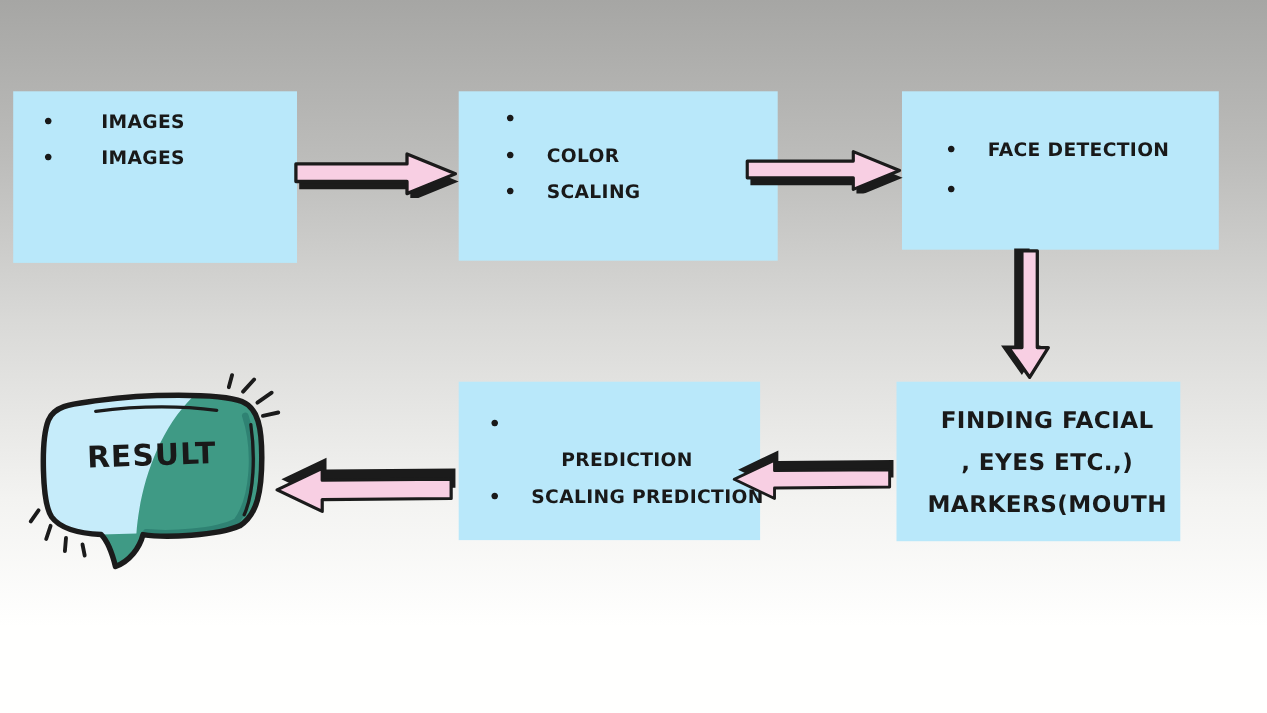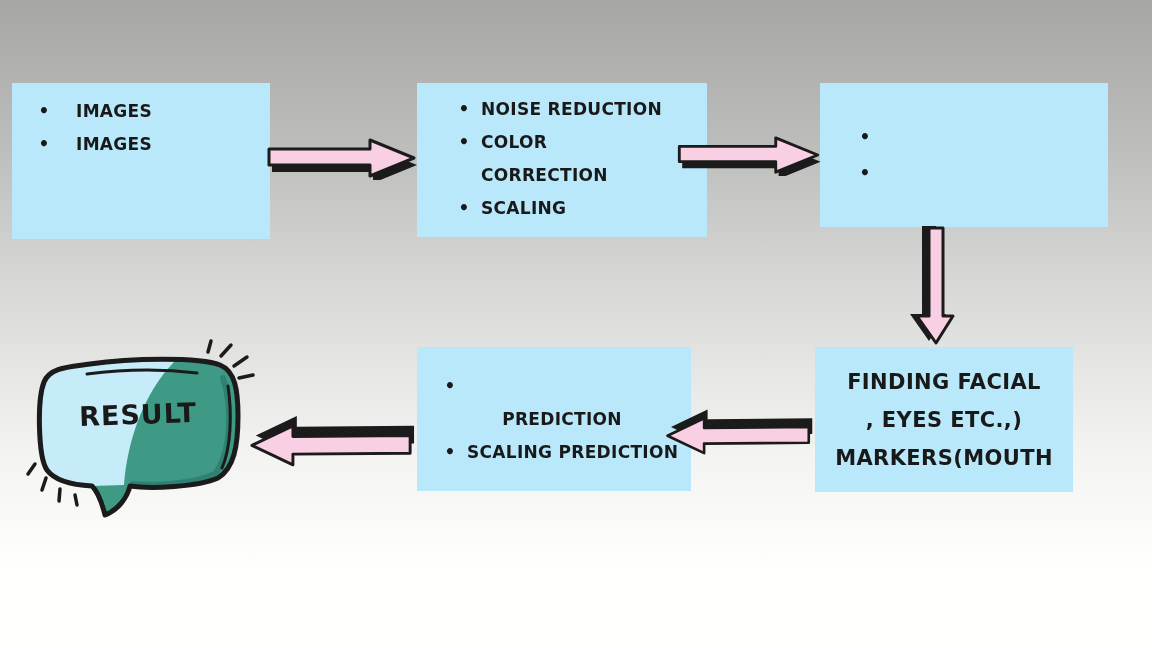--- a/index.html
+++ b/index.html
@@ -13,21 +13,21 @@
   .canvas{
     position:relative; width:1152px; height:648px; overflow:hidden;
     background:linear-gradient(180deg,var(--bg-top) 0%,#bcbcba 22%,var(--bg-mid) 45%,#f3f3f1 70%,var(--bg-bottom) 88%);
   }
   .box{
     position:absolute; background:var(--box-fill); color:var(--text);
     font-weight:bold; display:flex; flex-direction:column;
   }
   .box .line{display:flex; align-items:baseline; line-height:33px; font-size:17px; letter-spacing:.3px;}
   .box .line .bullet{width:34px; text-align:center; flex:0 0 auto;}
-  .box .line .txt{white-space:nowrap;}
+  .box .line .txt{white-space:nowrap;margin-left:16px;}
   .box .line.center{display:block; text-align:center; }
   #box-input{left:12px; top:83px; width:258px; height:144px; padding-top:12px;}
   #box-input .line .bullet{width:64px;}
   #box-preprocess{left:417px; top:83px; width:260px; height:144px; padding:10px 0 0 30px;}
   #box-detect{left:820px; top:83px; width:260px; height:144px; padding-left:28px; justify-content:center;}
   #box-detect .line{line-height:36px;}
   #box-markers{left:815px; top:347px; width:258px; height:145px; justify-content:center;}
   #box-markers .line{display:block; text-align:center; font-size:21px; line-height:38px; letter-spacing:.4px;}
   #box-recognition{left:417px; top:347px; width:258px; height:144px; padding-left:16px; justify-content:center;}
   .arrow{position:absolute;}
@@ -50,38 +50,34 @@
         <span class="txt">IMAGES</span>
       </div>
       <div class="line">
         <span class="bullet">•</span>
         <span class="txt">IMAGES</span>
       </div>
     </div>
   <div class="box" id="box-preprocess">
       <div class="line">
         <span class="bullet">•</span>
-        <span class="txt">NOISE REDUCTION</span>
       </div>
       <div class="line">
         <span class="bullet">•</span>
         <span class="txt">COLOR</span>
-      </div>
-      <div class="line">
-        <span class="bullet"></span>
-        <span class="txt">CORRECTION</span>
       </div>
       <div class="line">
         <span class="bullet">•</span>
         <span class="txt">SCALING</span>
       </div>
     </div>
   <div class="box" id="box-detect">
       <div class="line">
         <span class="bullet">•</span>
+        <span class="txt">FACE DETECTION</span>
       </div>
       <div class="line">
         <span class="bullet">•</span>
       </div>
     </div>
   <div class="box" id="box-markers">
       <div class="line center"><span class="txt">FINDING FACIAL</span></div>
       <div class="line center"><span class="txt">, EYES ETC.,)</span></div>
       <div class="line center"><span class="txt">MARKERS(MOUTH</span></div>
     </div>

